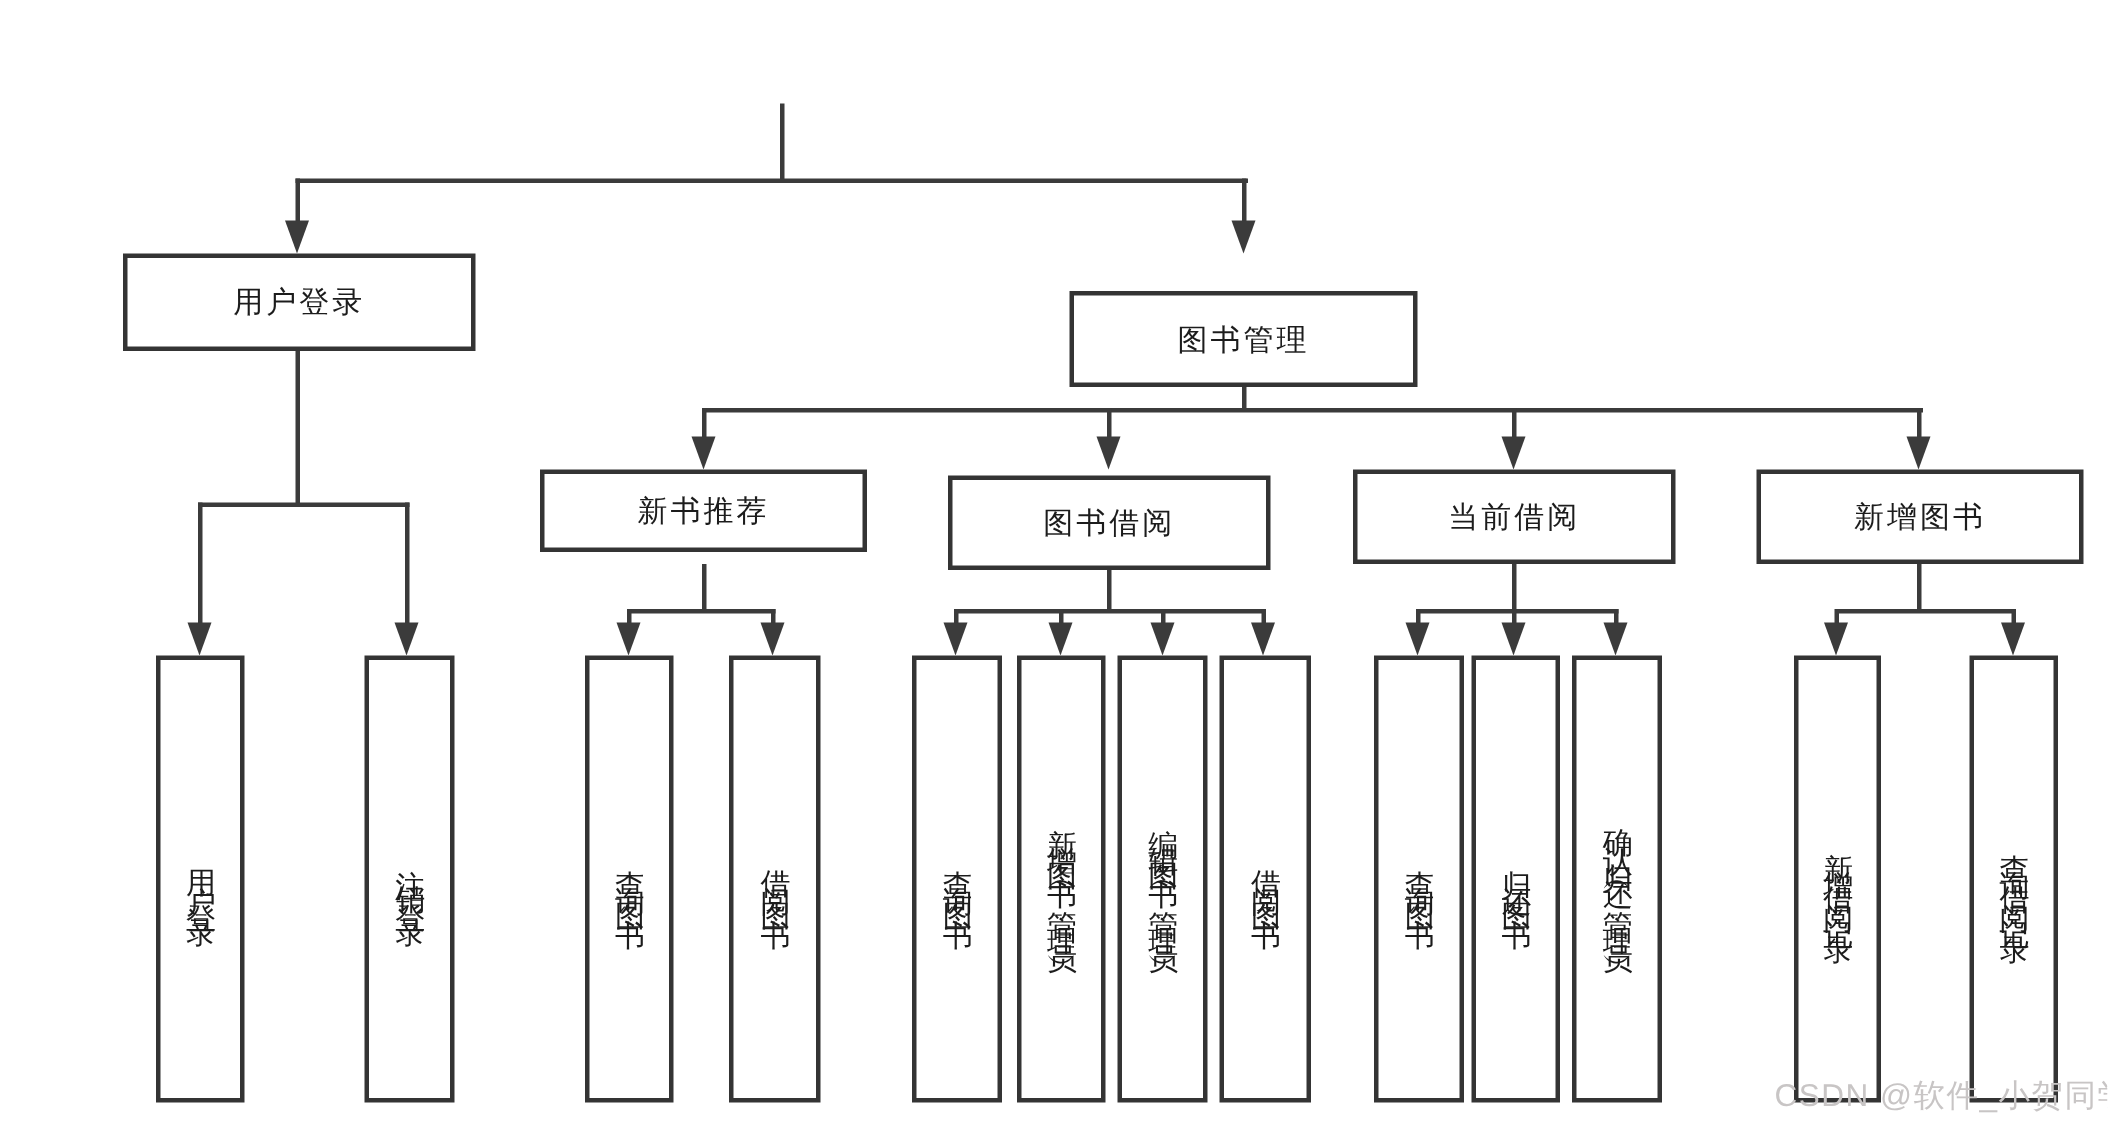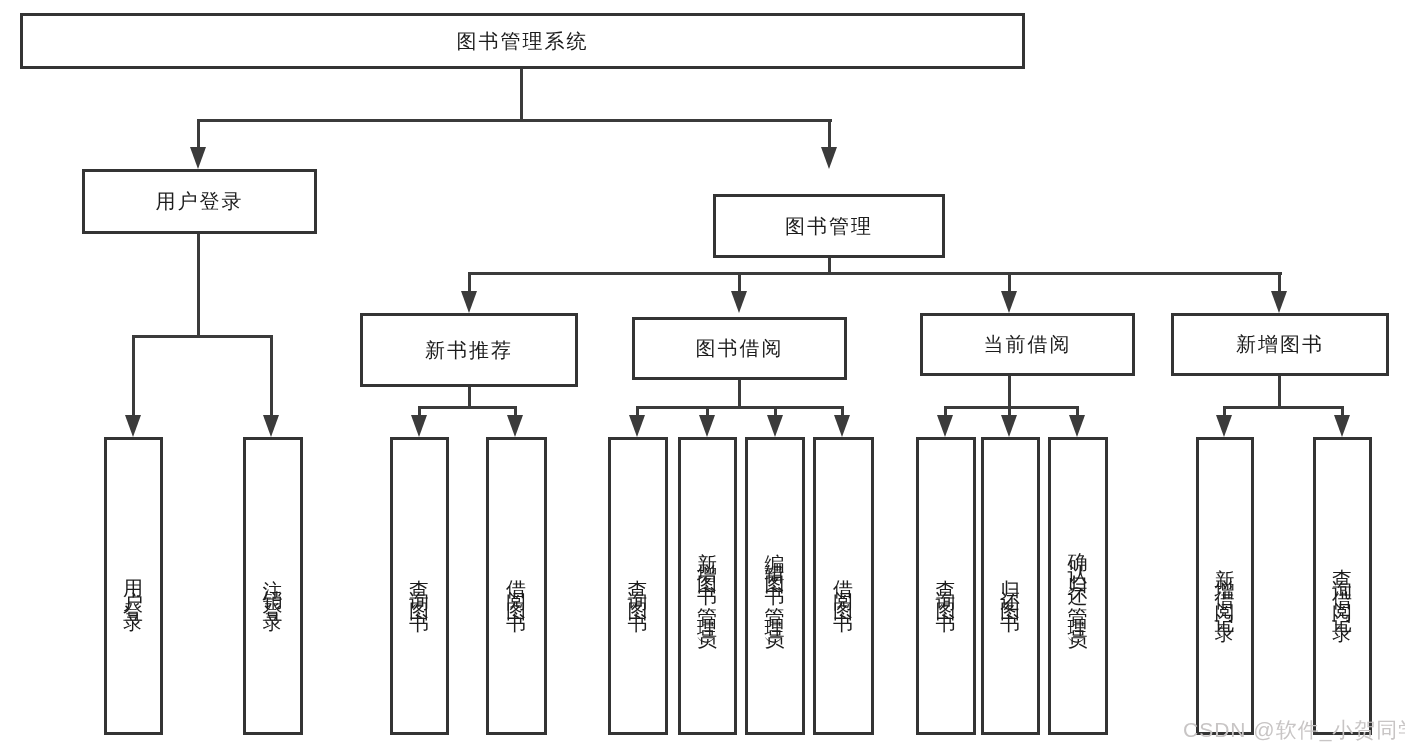--- a/index.html
+++ b/index.html
@@ -46,23 +46,20 @@
   .watermark{
     position:absolute;left:1183px;top:716px;z-index:5;
     font-size:21px;color:var(--wm);letter-spacing:1px;white-space:nowrap;
   }
 </style>
 </head>
 <body>
 
 <div class="canvas">
 
-  <div class="node" style="left:20px;top:13px;width:1005px;height:56px;">
-    <span>图书管理系统</span>
-  </div>
 
   <div class="vline" style="left:520px;top:69px;height:52px;"></div>
   <div class="hline" style="left:197px;top:119px;width:635px;"></div>
   <div class="vline" style="left:197px;top:119px;height:30px;"></div>
   <div class="arrow" style="left:190px;top:147px;"></div>
   <div class="vline" style="left:828px;top:119px;height:30px;"></div>
   <div class="arrow" style="left:821px;top:147px;"></div>
 
   <div class="node" style="left:82px;top:169px;width:235px;height:65px;">
     <span>用户登录</span>
@@ -82,27 +79,27 @@
   <div class="hline" style="left:468px;top:272px;width:814px;"></div>
   <div class="vline" style="left:468px;top:272px;height:21px;"></div>
   <div class="arrow" style="left:461px;top:291px;"></div>
   <div class="vline" style="left:738px;top:272px;height:21px;"></div>
   <div class="arrow" style="left:731px;top:291px;"></div>
   <div class="vline" style="left:1008px;top:272px;height:21px;"></div>
   <div class="arrow" style="left:1001px;top:291px;"></div>
   <div class="vline" style="left:1278px;top:272px;height:21px;"></div>
   <div class="arrow" style="left:1271px;top:291px;"></div>
 
-  <div class="node" style="left:360px;top:313px;width:218px;height:74px;">
+  <div class="node" style="left:360px;top:313px;width:218px;height:55px;">
     <span>新书推荐</span>
   </div>
   <div class="node" style="left:632px;top:317px;width:215px;height:63px;">
     <span>图书借阅</span>
   </div>
-  <div class="node" style="left:902px;top:313px;width:215px;height:63px;margin-left:18px;">
+  <div class="node" style="left:902px;top:313px;width:215px;height:63px;">
     <span>当前借阅</span>
   </div>
   <div class="node" style="left:1171px;top:313px;width:218px;height:63px;">
     <span>新增图书</span>
   </div>
 
   <div class="vline" style="left:468px;top:376px;height:32px;"></div>
   <div class="hline" style="left:418px;top:406px;width:99px;"></div>
   <div class="vline" style="left:418px;top:406px;height:11px;"></div>
   <div class="arrow" style="left:411px;top:415px;"></div>

